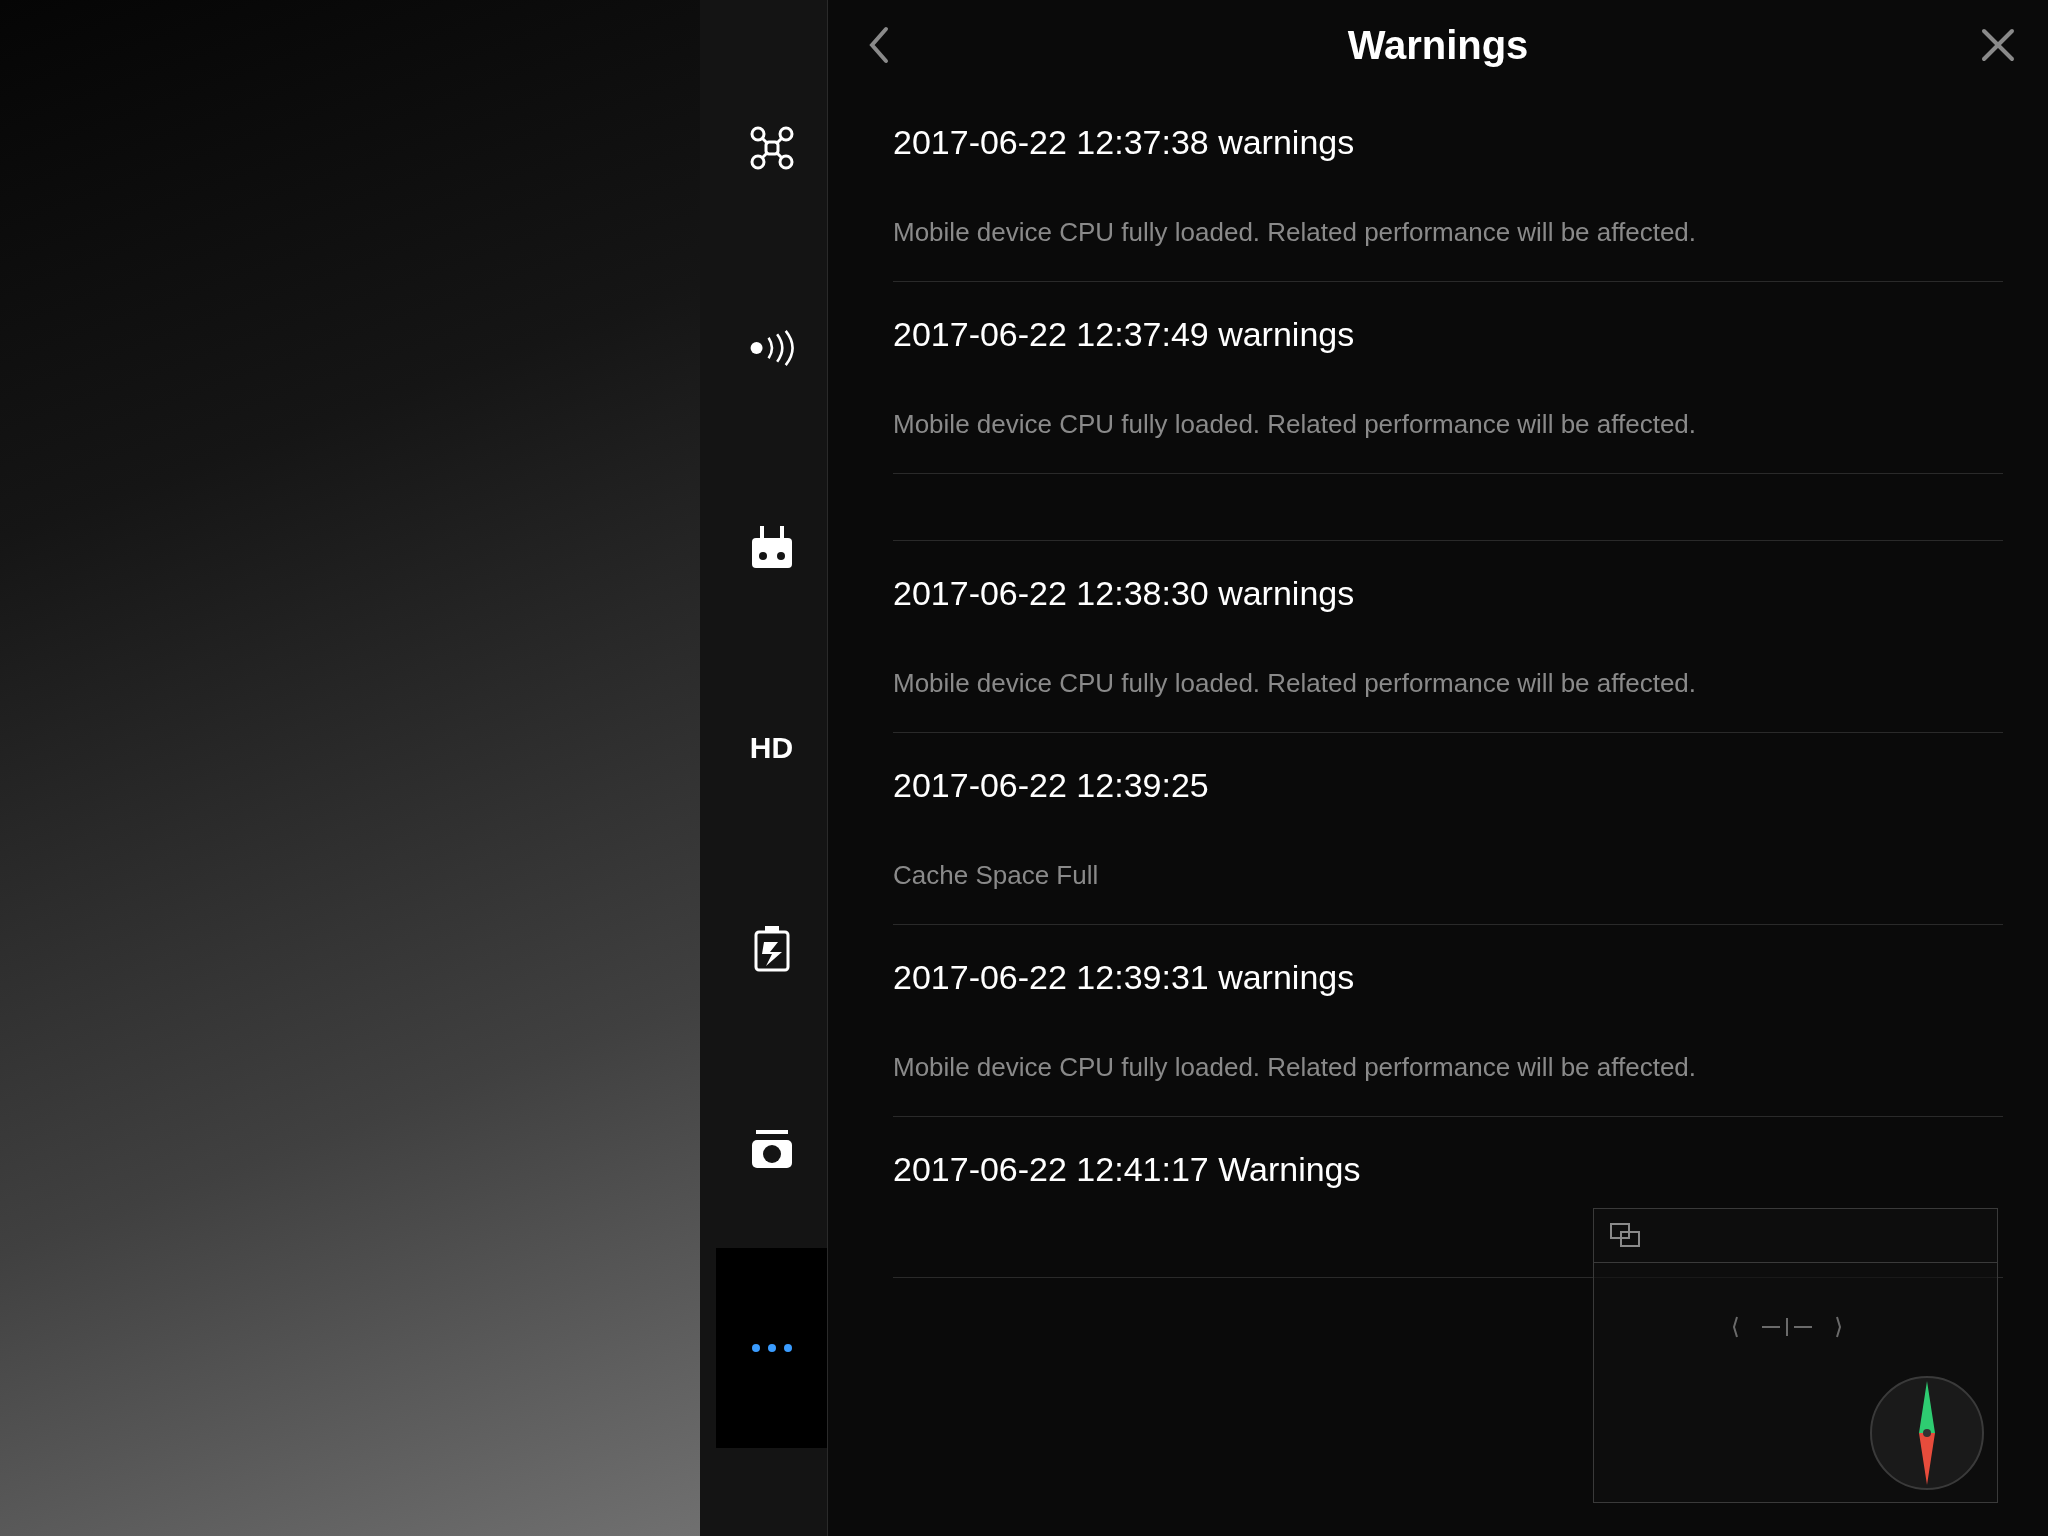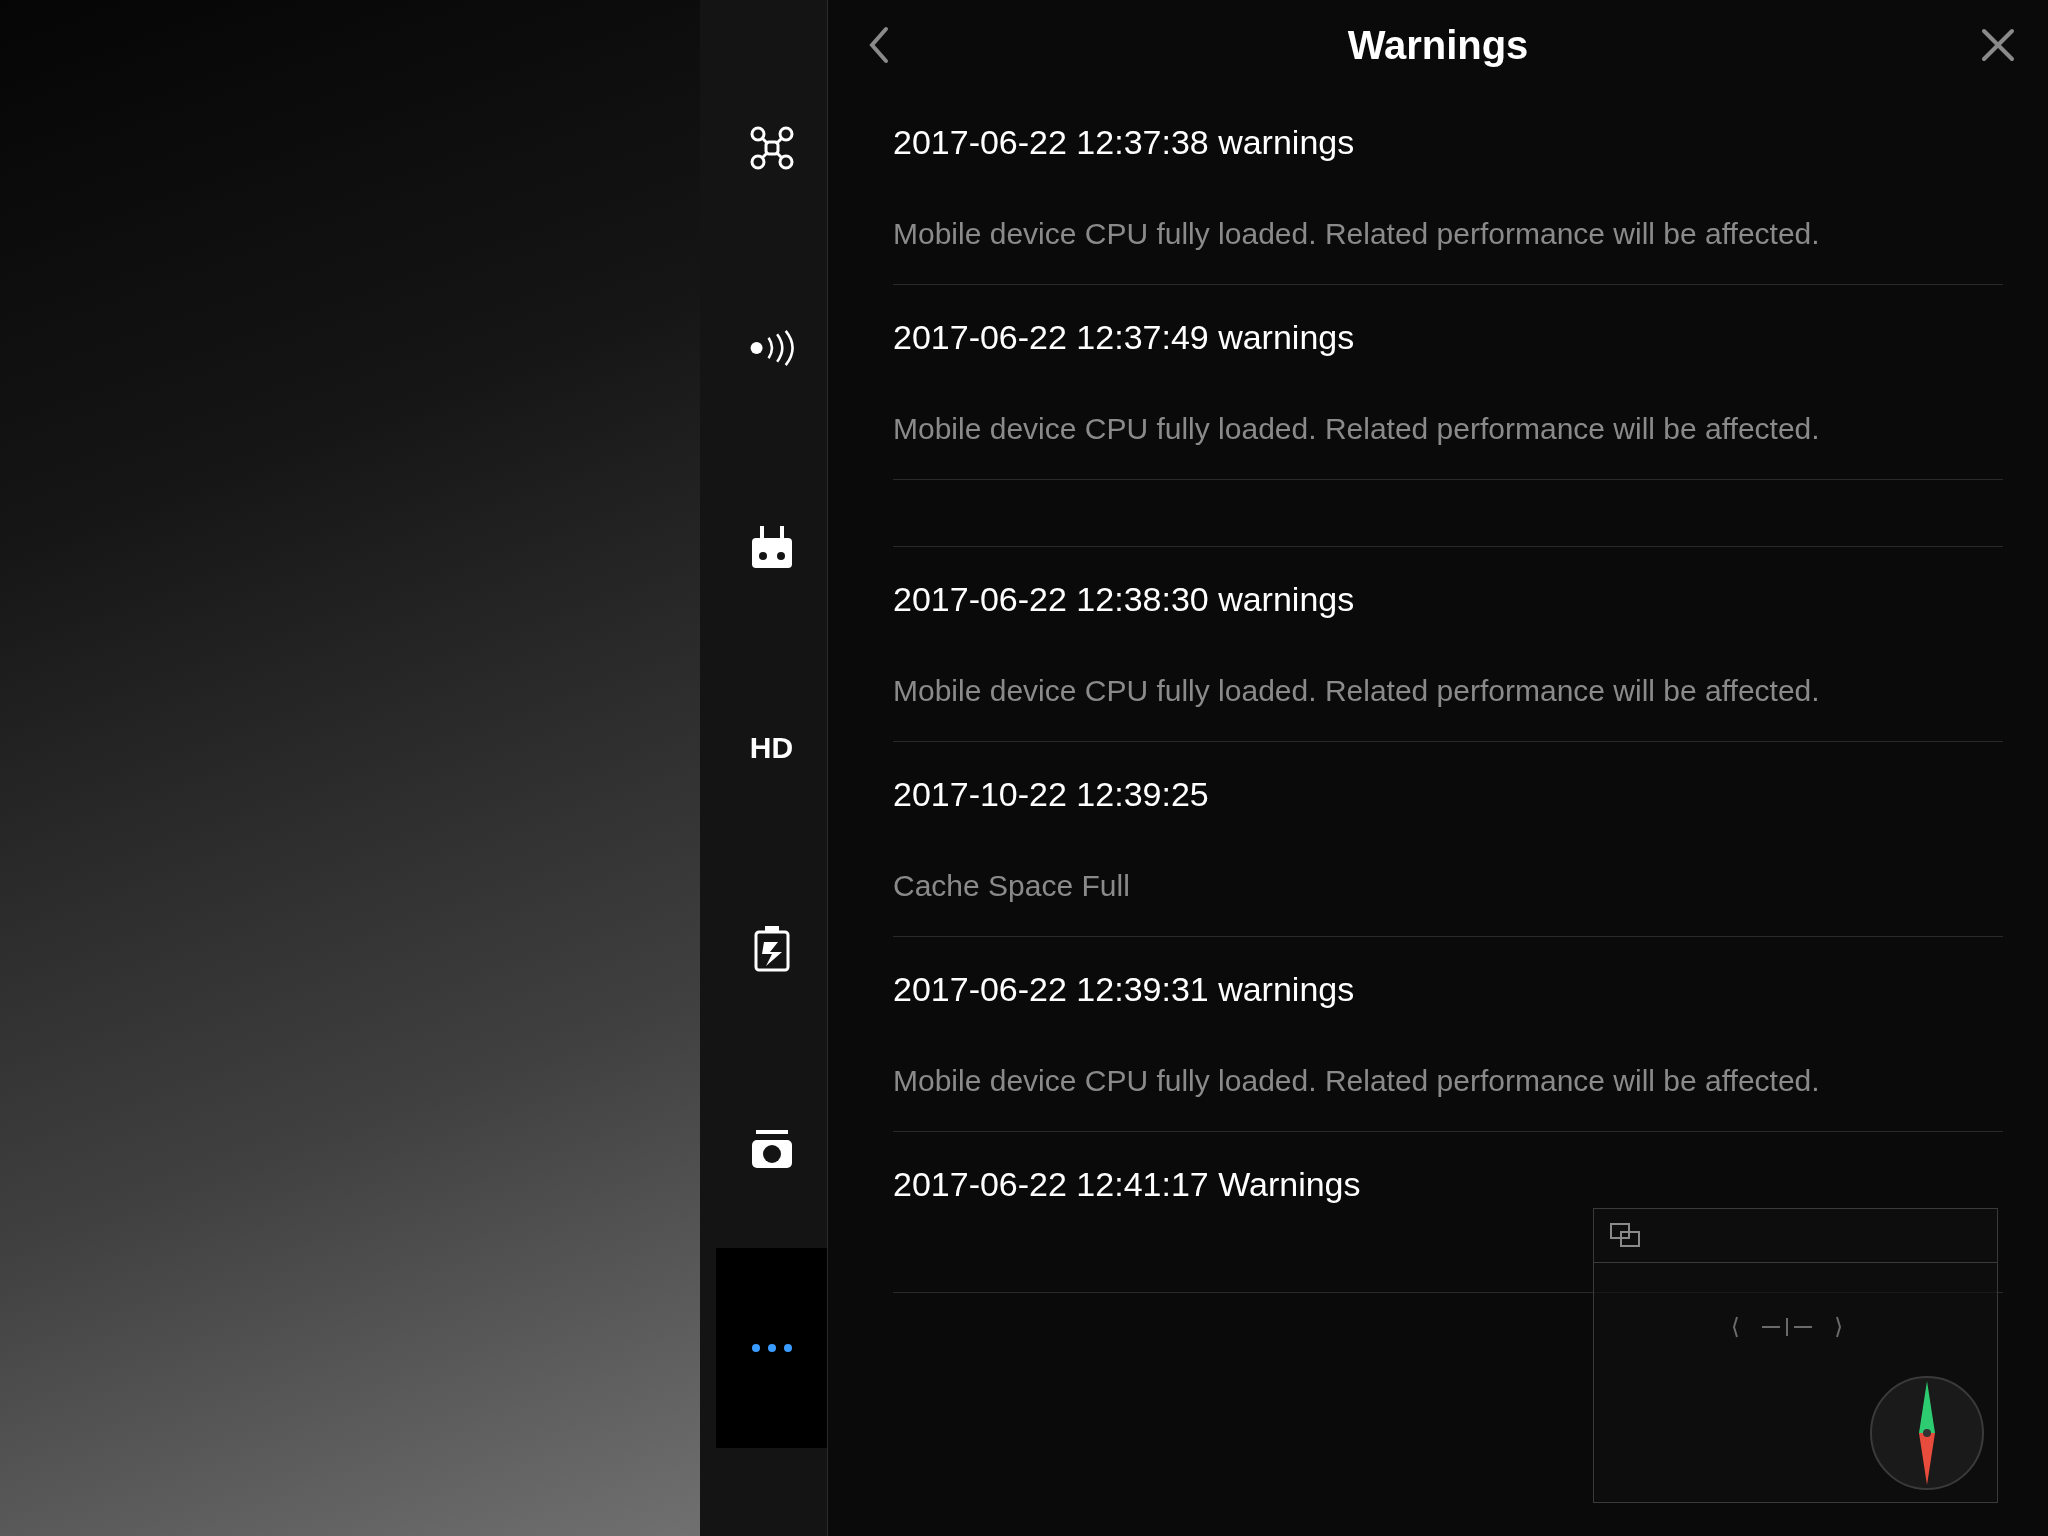--- a/index.html
+++ b/index.html
@@ -106,21 +106,21 @@
       margin-left: 20px;
     }
     .warning-title {
       color: #ffffff;
       font-size: 34px;
       font-weight: 400;
       margin-bottom: 55px;
     }
     .warning-desc {
       color: #8a8a8a;
-      font-size: 30px;
+      font-size: 26px;
       font-weight: 400;
     }
     .overlay-widget {
       position: absolute;
       bottom: 33px;
       right: 50px;
       width: 405px;
       height: 295px;
       border: 1px solid #3a3a3a;
       background: rgba(15, 15, 15, 0.6);
@@ -267,21 +267,21 @@
         <div class="warning-title">2017-06-22 12:37:49 warnings</div>
         <div class="warning-desc">Mobile device CPU fully loaded. Related performance will be affected.</div>
       </div>
       <div class="warning-item">
       </div>
       <div class="warning-item">
         <div class="warning-title">2017-06-22 12:38:30 warnings</div>
         <div class="warning-desc">Mobile device CPU fully loaded. Related performance will be affected.</div>
       </div>
       <div class="warning-item">
-        <div class="warning-title">2017-10-22 12:39:25</div>
+        <div class="warning-title">2017-06-22 12:39:25</div>
         <div class="warning-desc">Cache Space Full</div>
       </div>
       <div class="warning-item">
         <div class="warning-title">2017-06-22 12:39:31 warnings</div>
         <div class="warning-desc">Mobile device CPU fully loaded. Related performance will be affected.</div>
       </div>
       <div class="warning-item">
         <div class="warning-title">2017-06-22 12:41:17 Warnings</div>
         <div class="warning-desc"></div>
       </div>

